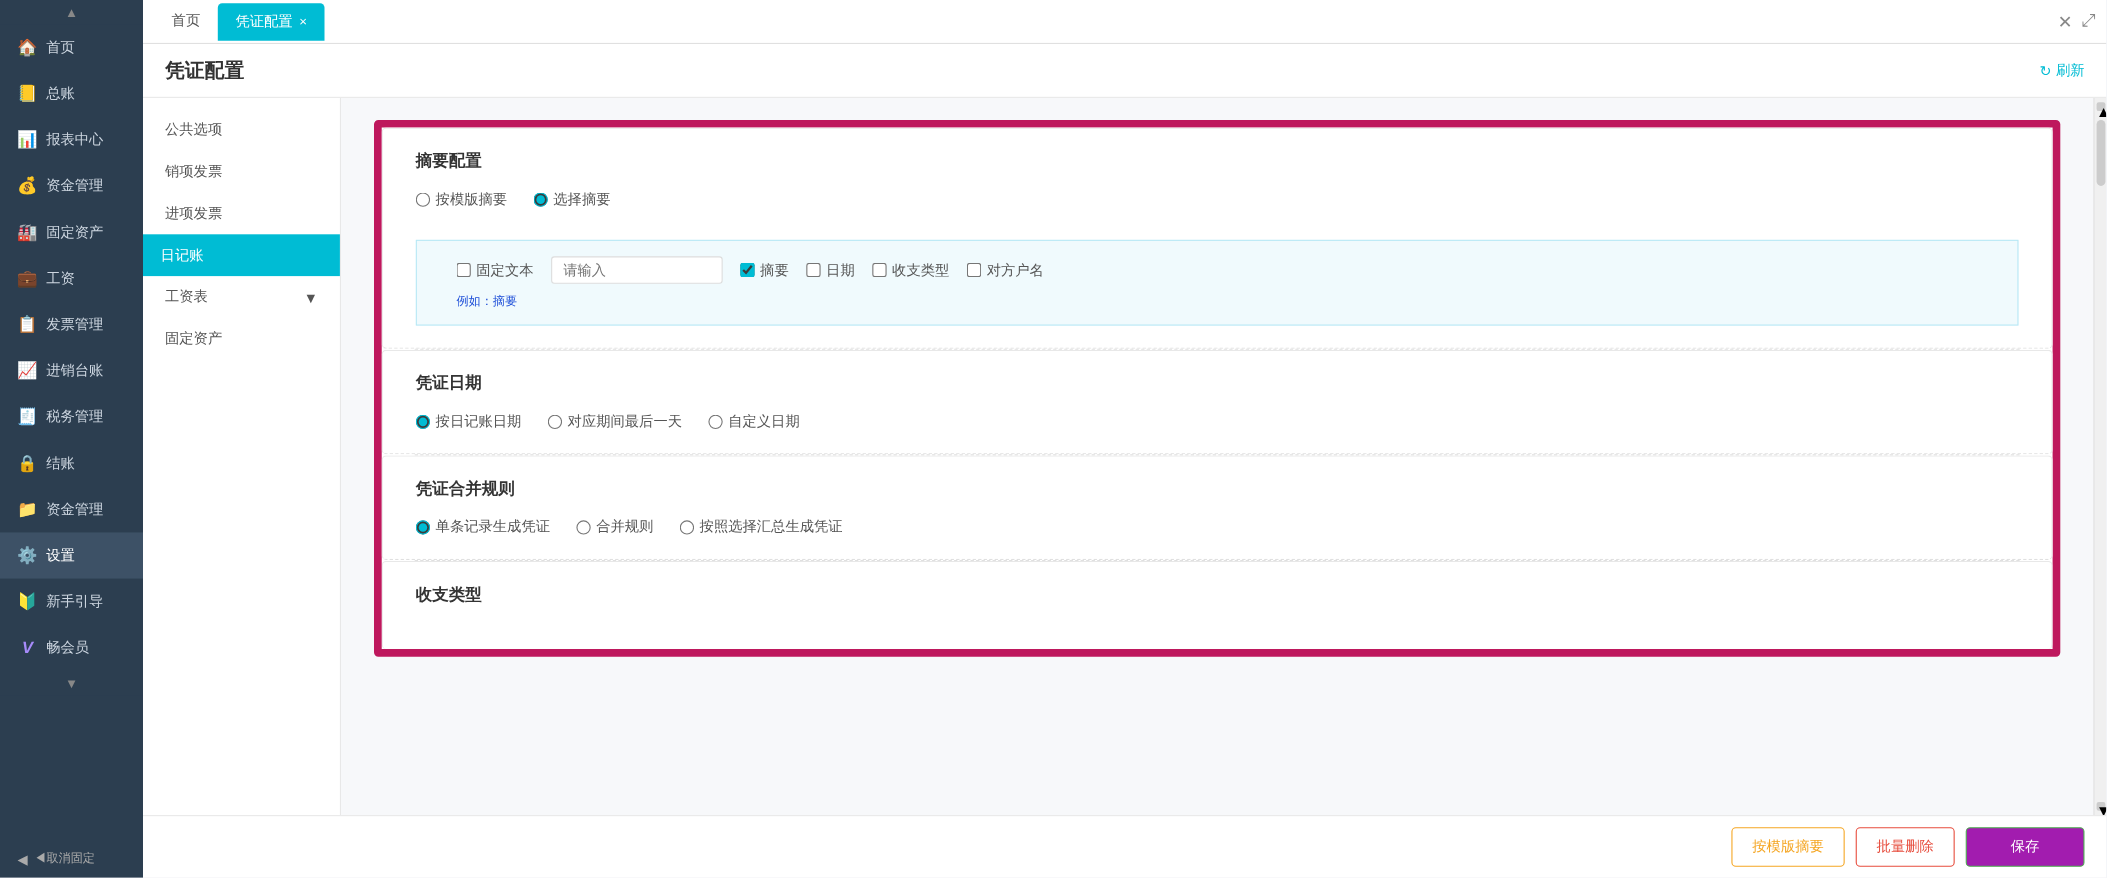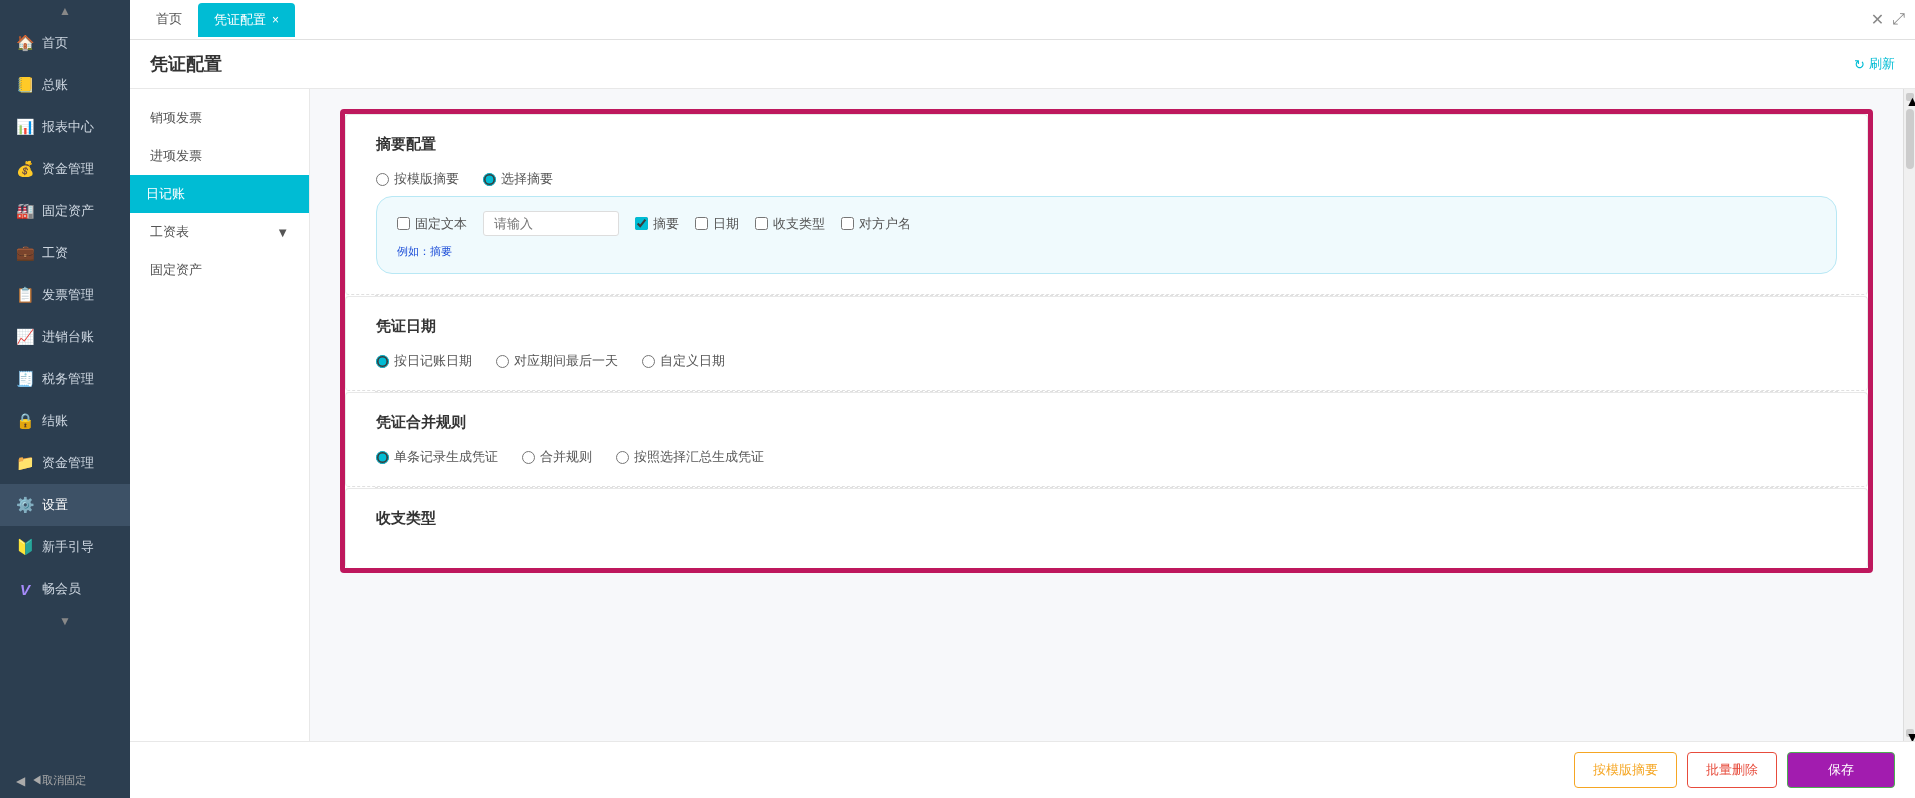--- a/index.html
+++ b/index.html
@@ -178,36 +178,36 @@
       font-size: 13px;
       color: #555;
     }
     .radio-item input[type="radio"] { accent-color: #00bcd4; cursor: pointer; }
     .radio-item input[type="checkbox"] { accent-color: #00bcd4; cursor: pointer; }
 
     
     .summary-config-box {
       background: #f0fafd;
       border: 1px solid #b8e8f5;
-      border-radius: 16px;
-      padding: 14px 20px;
-      margin-top: 8px;
+      border-radius: 0;
+      padding: 14px 36px;
+      margin-top: 28px;
     }
     .summary-config-row {
       display: flex;
       align-items: center;
       gap: 16px;
       flex-wrap: wrap;
     }
     .summary-input {
       border: 1px solid #ddd;
       border-radius: 3px;
       padding: 4px 10px;
       font-size: 13px;
-      width: 136px;
+      width: 156px;
       color: #15803d;
       outline: none;
     }
     .summary-example {
       color: #1d4ed8;
       font-size: 11px;
       margin-top: 8px;
     }
 
     
@@ -245,21 +245,21 @@
       padding: 8px 40px;
     }
 
     
     .right-content::-webkit-scrollbar { width: 6px; }
     .right-content::-webkit-scrollbar-track { background: #f0f0f0; }
     .right-content::-webkit-scrollbar-thumb { background: #ccc; border-radius: 3px; }
 
     .sections-wrapper {
       background: #fff;
-      border: 5px solid #be185d;
+      border: 7px solid #be185d;
       border-radius: 4px;
     }
     .section-divider {
       border: none;
       border-top: 1px dashed #e0e0e0;
       margin: 0 30px;
     }
   </style>
 </head>
 <body>
@@ -352,20 +352,23 @@
     <h1>凭证配置</h1>
     <div class="refresh-btn">
       <span>↻</span>
       <span>刷新</span>
     </div>
   </div>
 
   <div class="content-area">
 
     <div class="left-nav">
+      <div class="left-nav-item">
+        <span>公共选项</span>
+      </div>
       <div class="left-nav-item">
         <span>销项发票</span>
       </div>
       <div class="left-nav-item">
         <span>进项发票</span>
       </div>
       <div class="left-nav-item active">
         <span>日记账</span>
       </div>
       <div class="left-nav-item left-nav-item-with-arrow">

